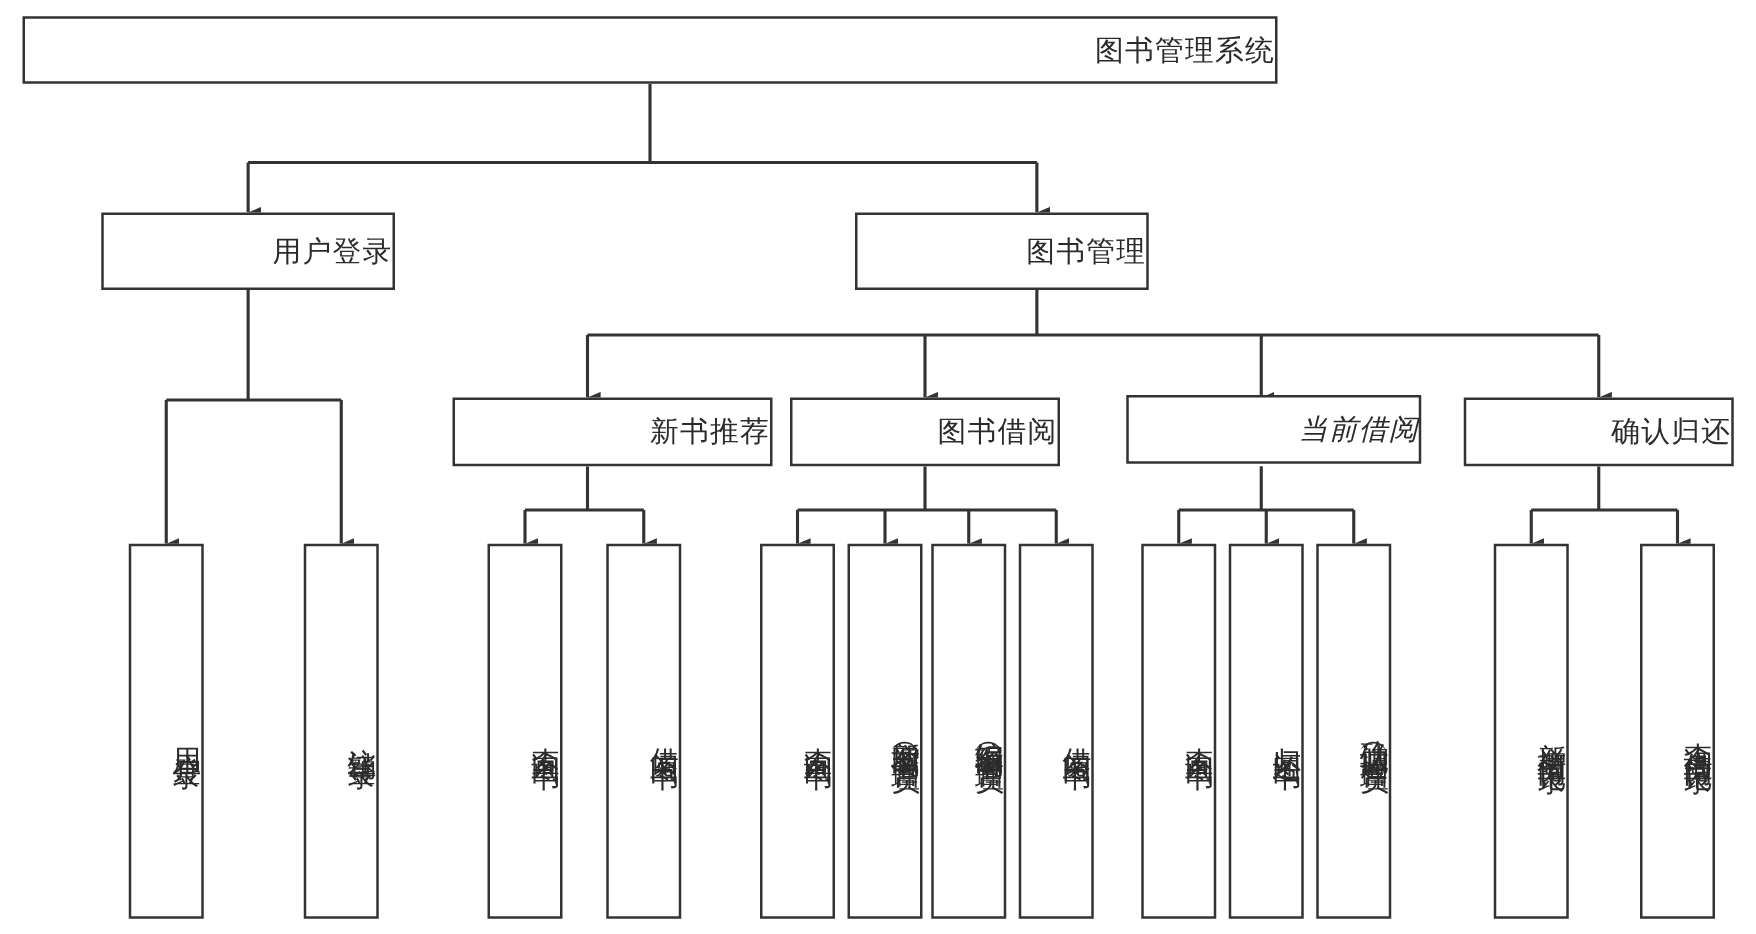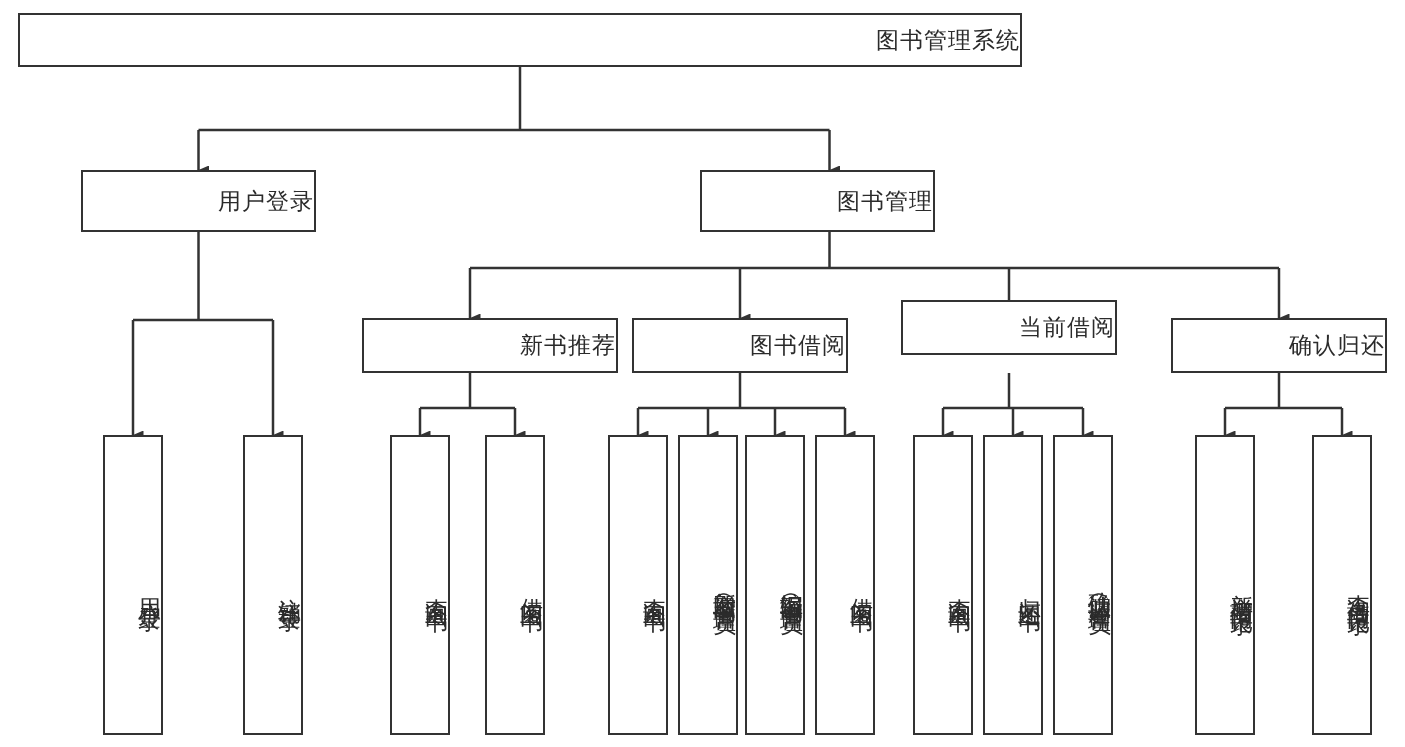--- a/index.html
+++ b/index.html
@@ -117,33 +117,33 @@
   </svg>
 
   <div class="node node-root" style="left:18px; top:13px; width:1004px; height:54px;">
     <span>图书管理系统</span>
   </div>
 
   <div class="node node-h" style="left:81px; top:170px; width:235px; height:62px;">
     <span>用户登录</span>
   </div>
 
-  <div class="node node-h" style="left:700px; top:170px; width:235px; height:62px;">
+  <div class="node node-h" style="left:684px; top:170px; width:235px; height:62px;">
     <span>图书管理</span>
   </div>
 
   <div class="node node-h" style="left:362px; top:318px; width:256px; height:55px;">
     <span>新书推荐</span>
   </div>
 
   <div class="node node-h" style="left:632px; top:318px; width:216px; height:55px;">
     <span>图书借阅</span>
   </div>
 
-  <div class="node node-h" style="left:901px; top:300px; width:216px; height:55px;">
+  <div class="node node-h" style="left:901px; top:316px; width:236px; height:55px;font-style:italic;">
     <span>当前借阅</span>
   </div>
 
   <div class="node node-h" style="left:1171px; top:318px; width:216px; height:55px;">
     <span>确认归还</span>
   </div>
 
   <div class="node node-v" style="left:103px; top:435px; width:60px; height:300px;">
     <span>用户登录</span>
   </div>

